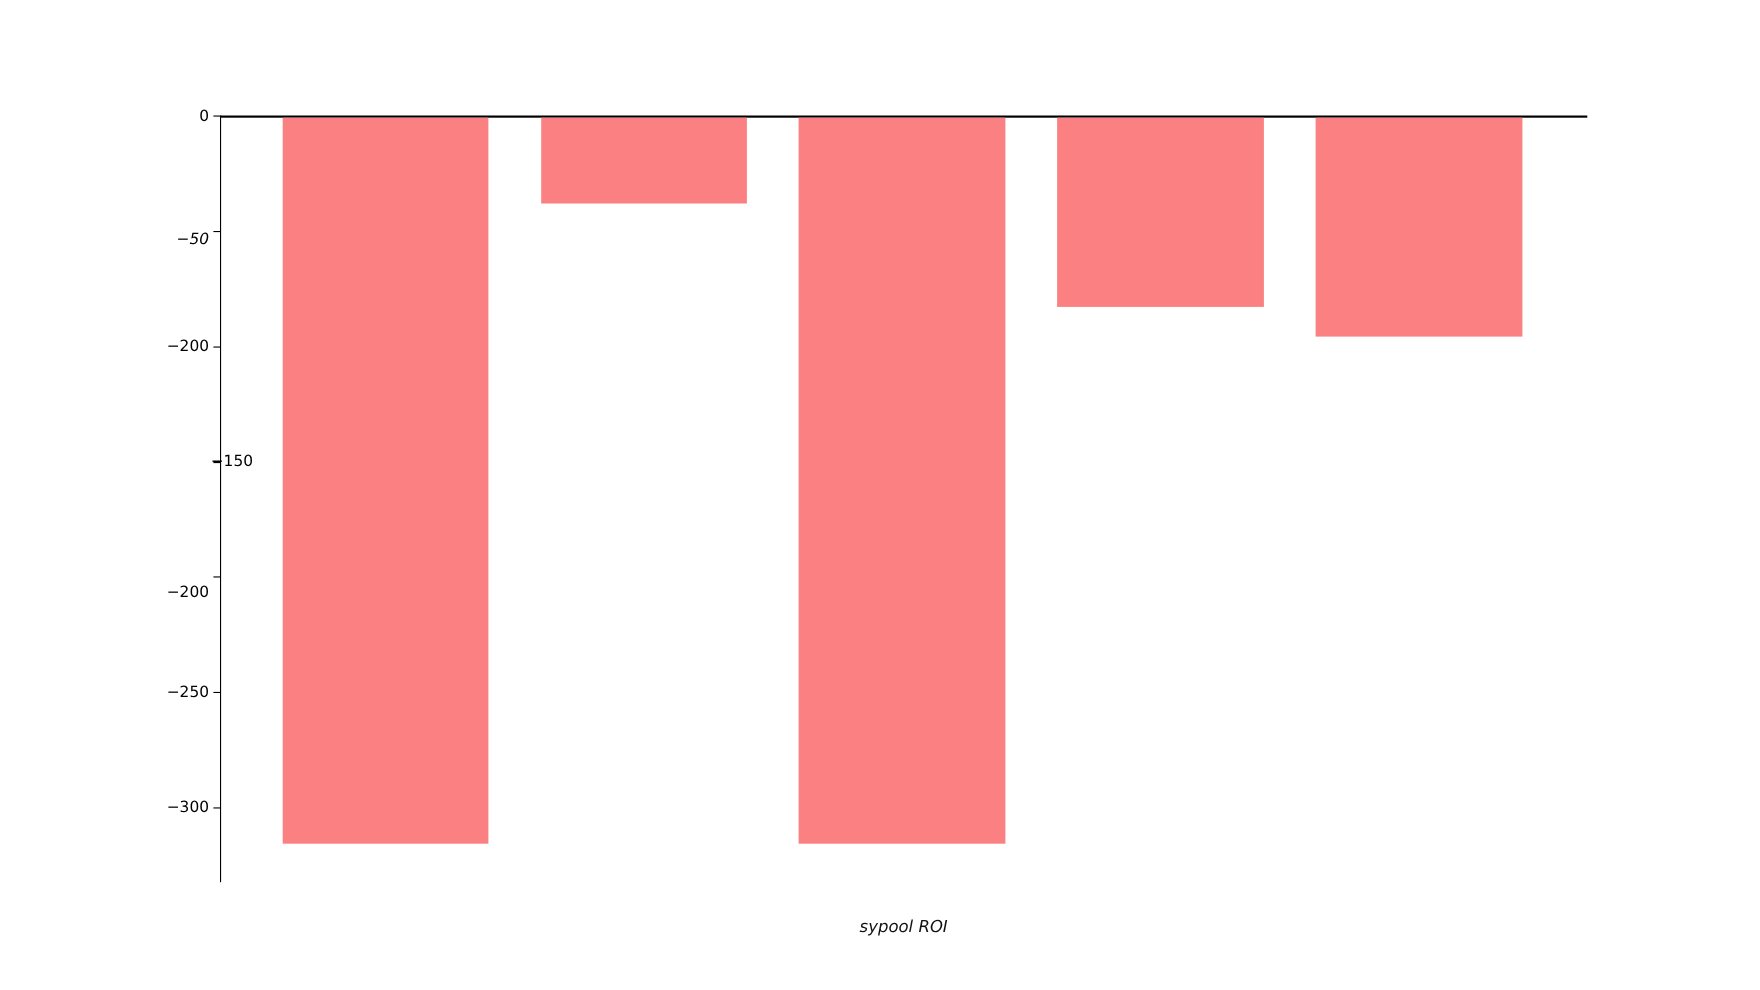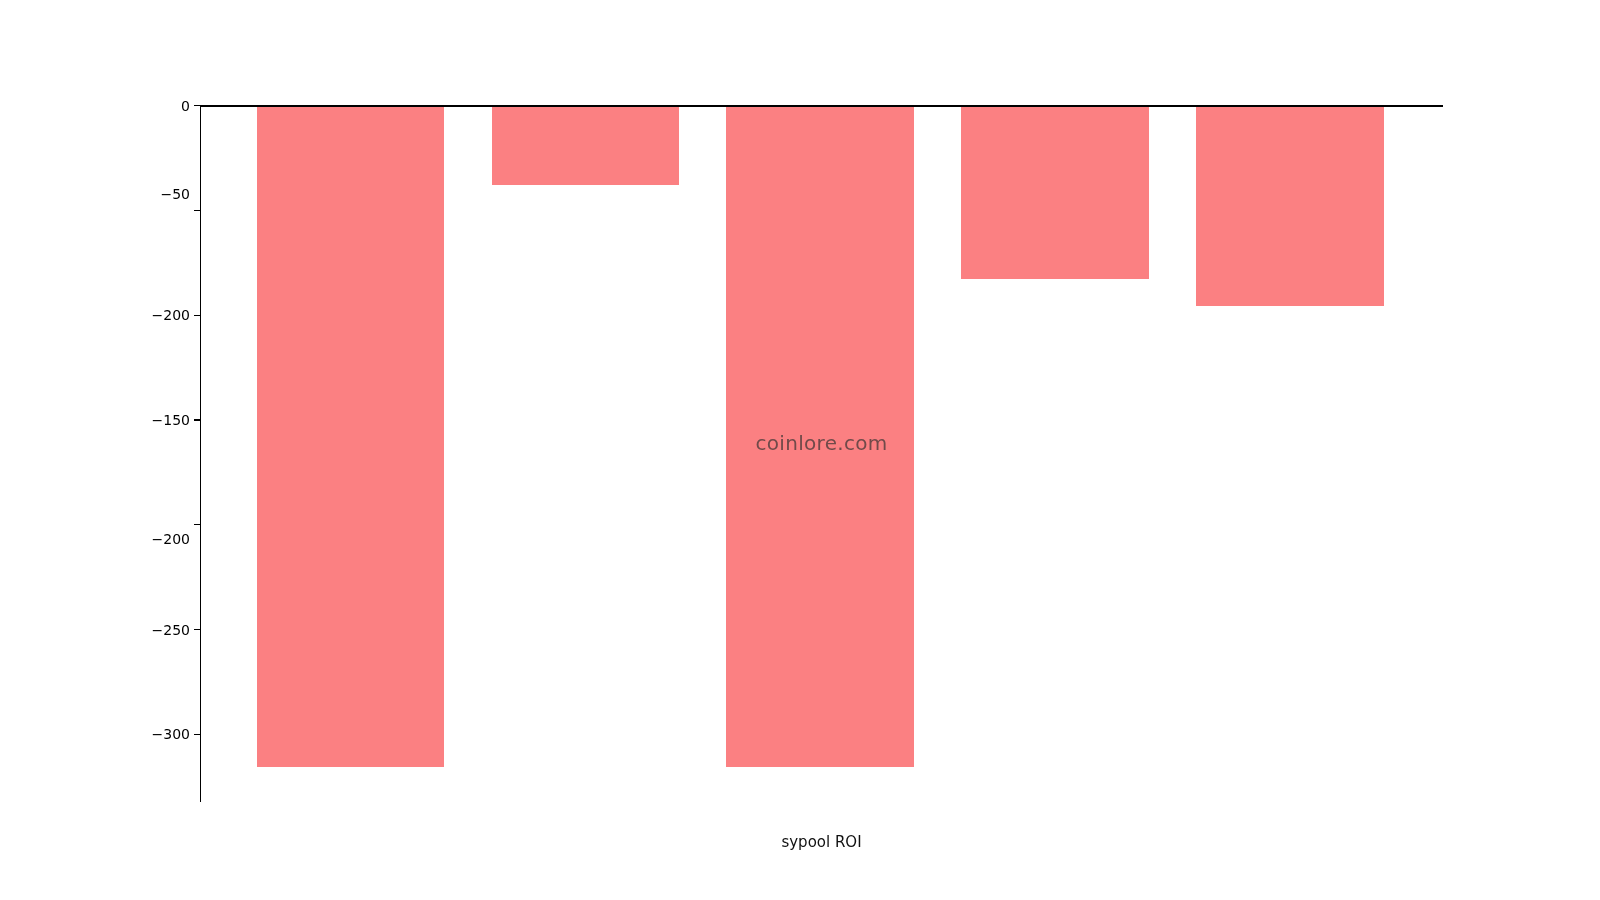--- a/index.html
+++ b/index.html
@@ -51,46 +51,46 @@
     font-size: 20px;
     letter-spacing: 0.3px;
   }
   .xlabel {
     position: absolute;
     left: 200px; width: 1243px;
     top: 833px;
     text-align: center;
     font-size: 15px;
     color: #111111;
+    font-style: italic;
   }
 </style>
 </head>
 <body>
 
 <div class="canvas">
   <div class="x-axis-line"></div>
   <div class="y-axis-line"></div>
   <div id="yticks">
       <div class="ytick-mark" style="left: 194px; top: 105px;"></div>
       <div class="ytick-label" style="top: 98.7px;">0</div>
       <div class="ytick-mark" style="left: 194px; top: 209.765px;"></div>
-      <div class="ytick-label" style="top: 187px;">−50</div>
+      <div class="ytick-label" style="top: 211px; font-style: italic;">−50</div>
       <div class="ytick-mark" style="left: 194px; top: 314.53px;"></div>
       <div class="ytick-label" style="top: 308.23px;">−200</div>
       <div class="ytick-mark" style="left: 194px; top: 419.295px;"></div>
-      <div class="ytick-label" style="top: 412.995px;">−150</div>
+      <div class="ytick-label" style="top: 412.995px; padding-left: 40px;">−150</div>
       <div class="ytick-mark" style="left: 194px; top: 524.06px;"></div>
       <div class="ytick-label" style="top: 517.76px; margin-top: 14px;">−200</div>
       <div class="ytick-mark" style="left: 194px; top: 628.825px;"></div>
       <div class="ytick-label" style="top: 622.525px;">−250</div>
       <div class="ytick-mark" style="left: 194px; top: 733.59px;"></div>
       <div class="ytick-label" style="top: 727.29px;">−300</div>
     </div>
   <div id="bars">
       <div class="bar" style="left: 256.7px; width: 187.6px; top: 106.5px; height: 660.686px; background: rgb(251, 128, 130);"></div>
       <div class="bar" style="left: 491.55px; width: 187.6px; top: 106.5px; height: 78.4023px; background: rgb(251, 128, 130);"></div>
       <div class="bar" style="left: 726.4px; width: 187.6px; top: 106.5px; height: 660.896px; background: rgb(251, 128, 130);"></div>
       <div class="bar" style="left: 961.25px; width: 187.6px; top: 106.5px; height: 172.481px; background: rgb(251, 128, 130);"></div>
       <div class="bar" style="left: 1196.1px; width: 187.6px; top: 106.5px; height: 199.301px; background: rgb(251, 128, 130);"></div>
     </div>
-  <div class="watermark" style="color: rgb(113, 74, 74);">coinlore.com</div>
   <div class="xlabel">sypool ROI</div>
 </div>
 
 </body></html>

